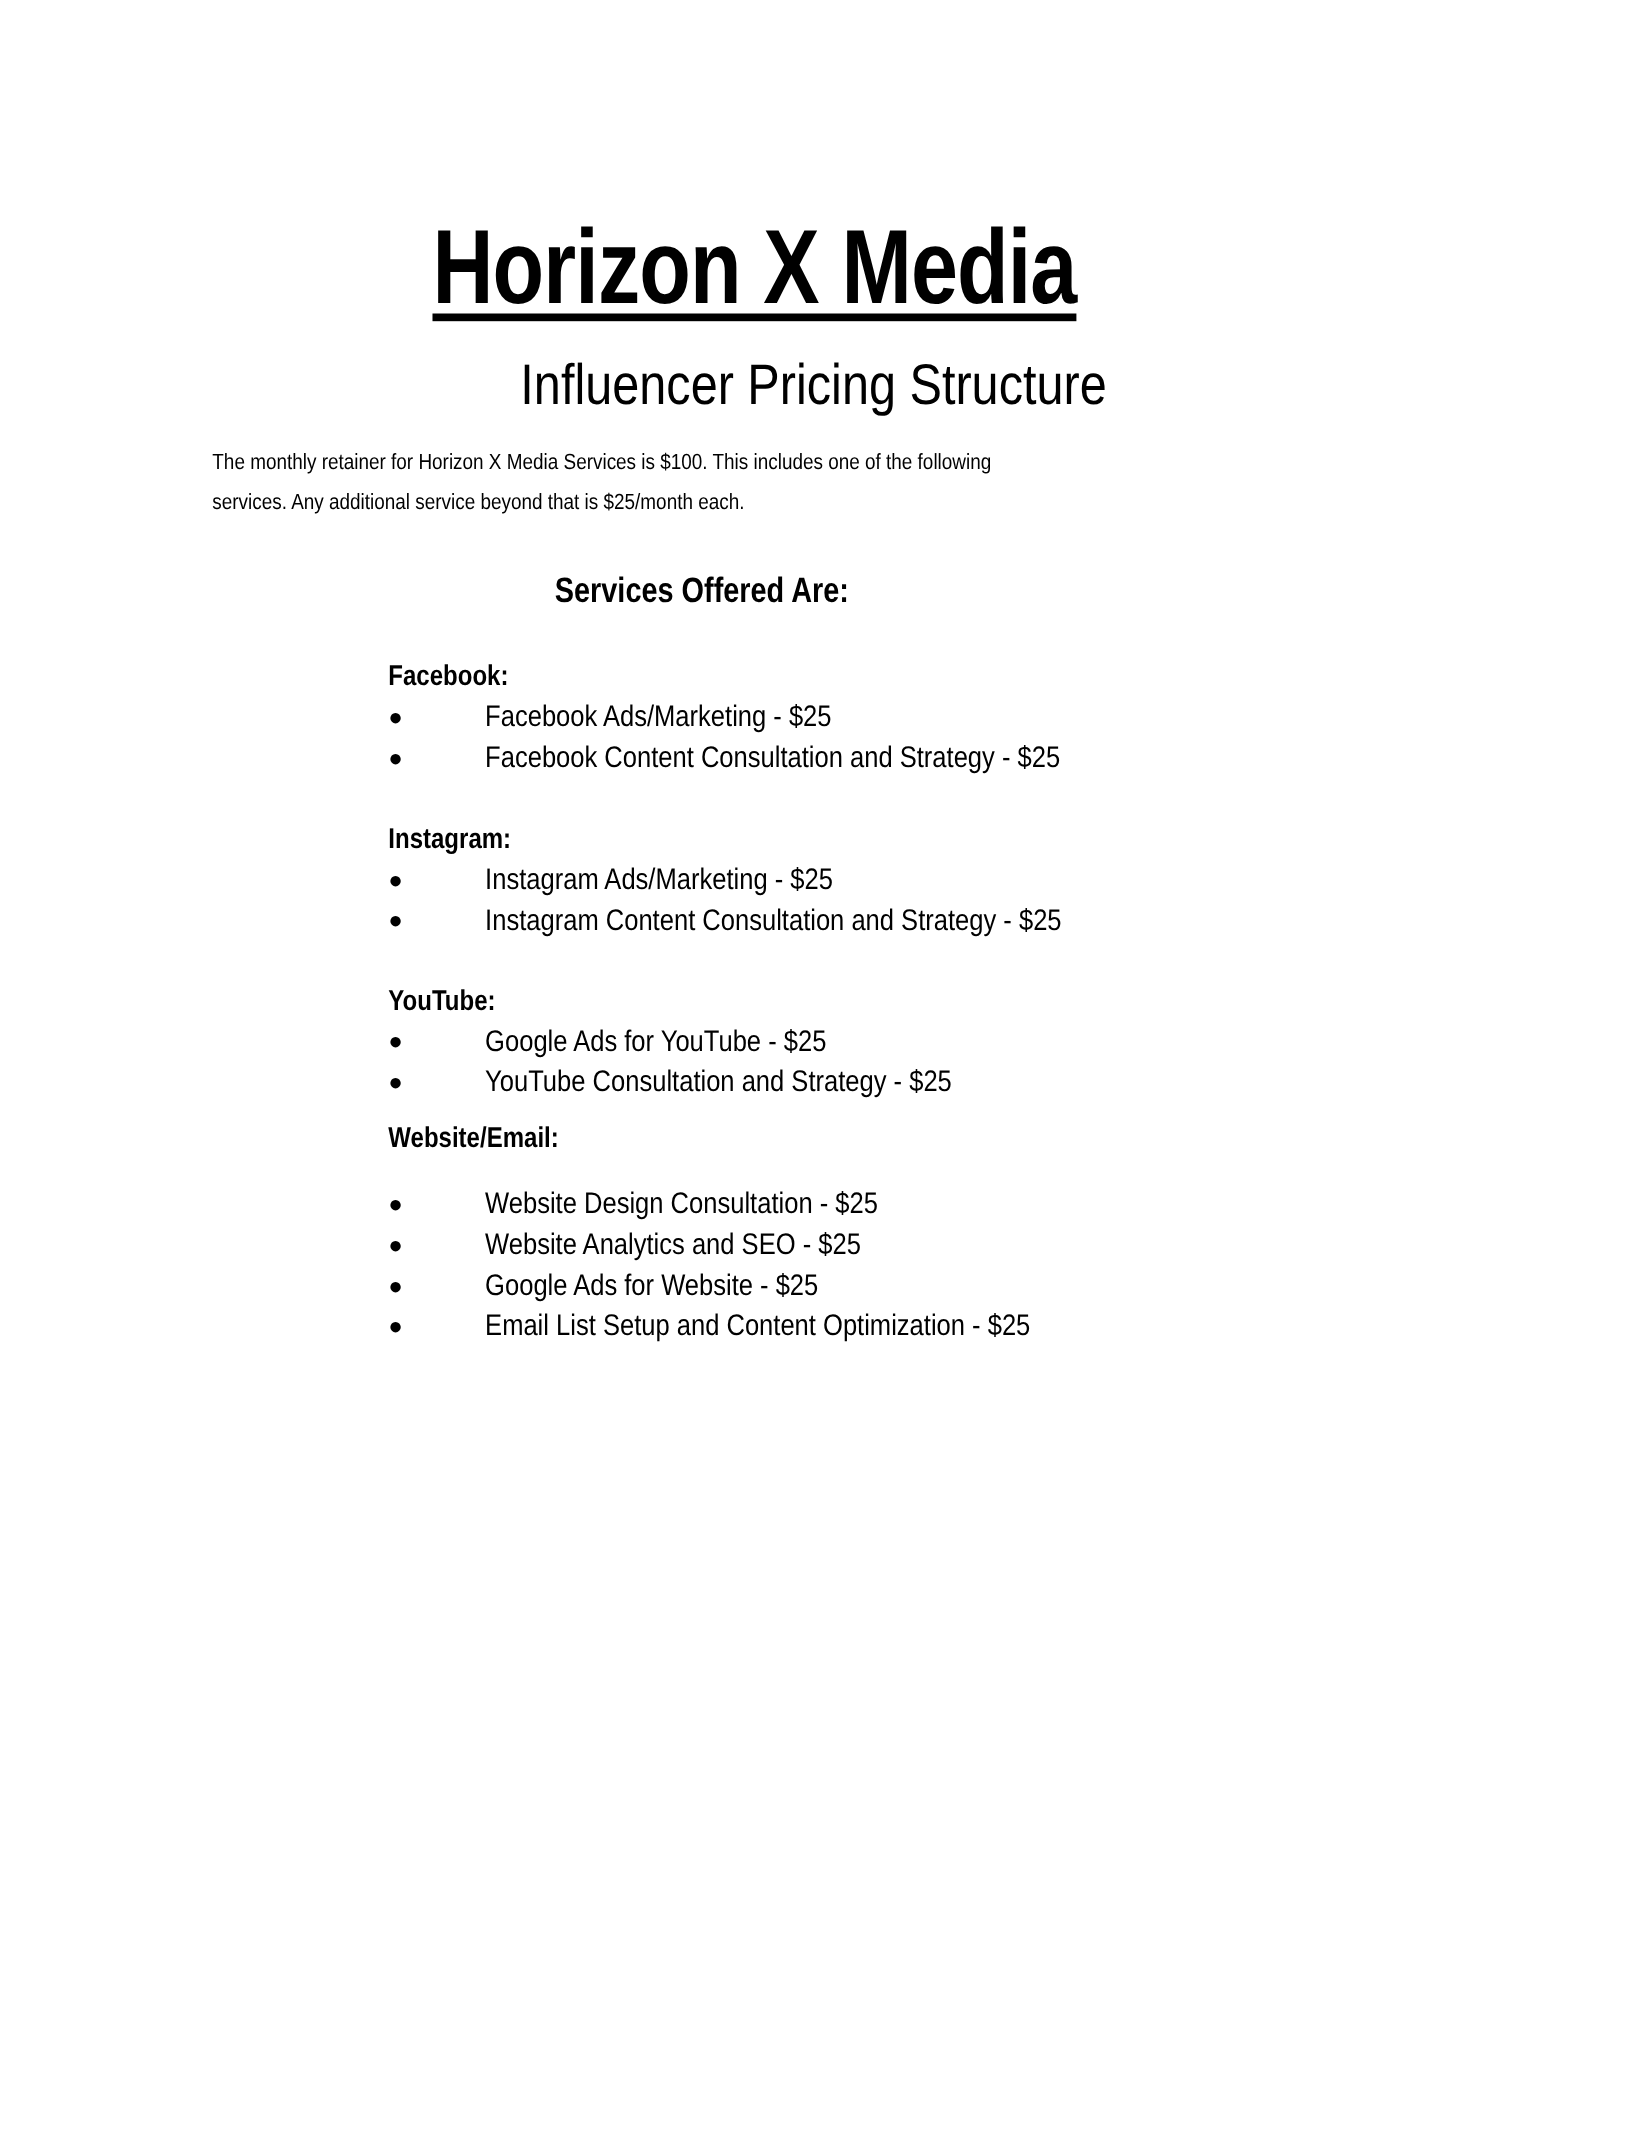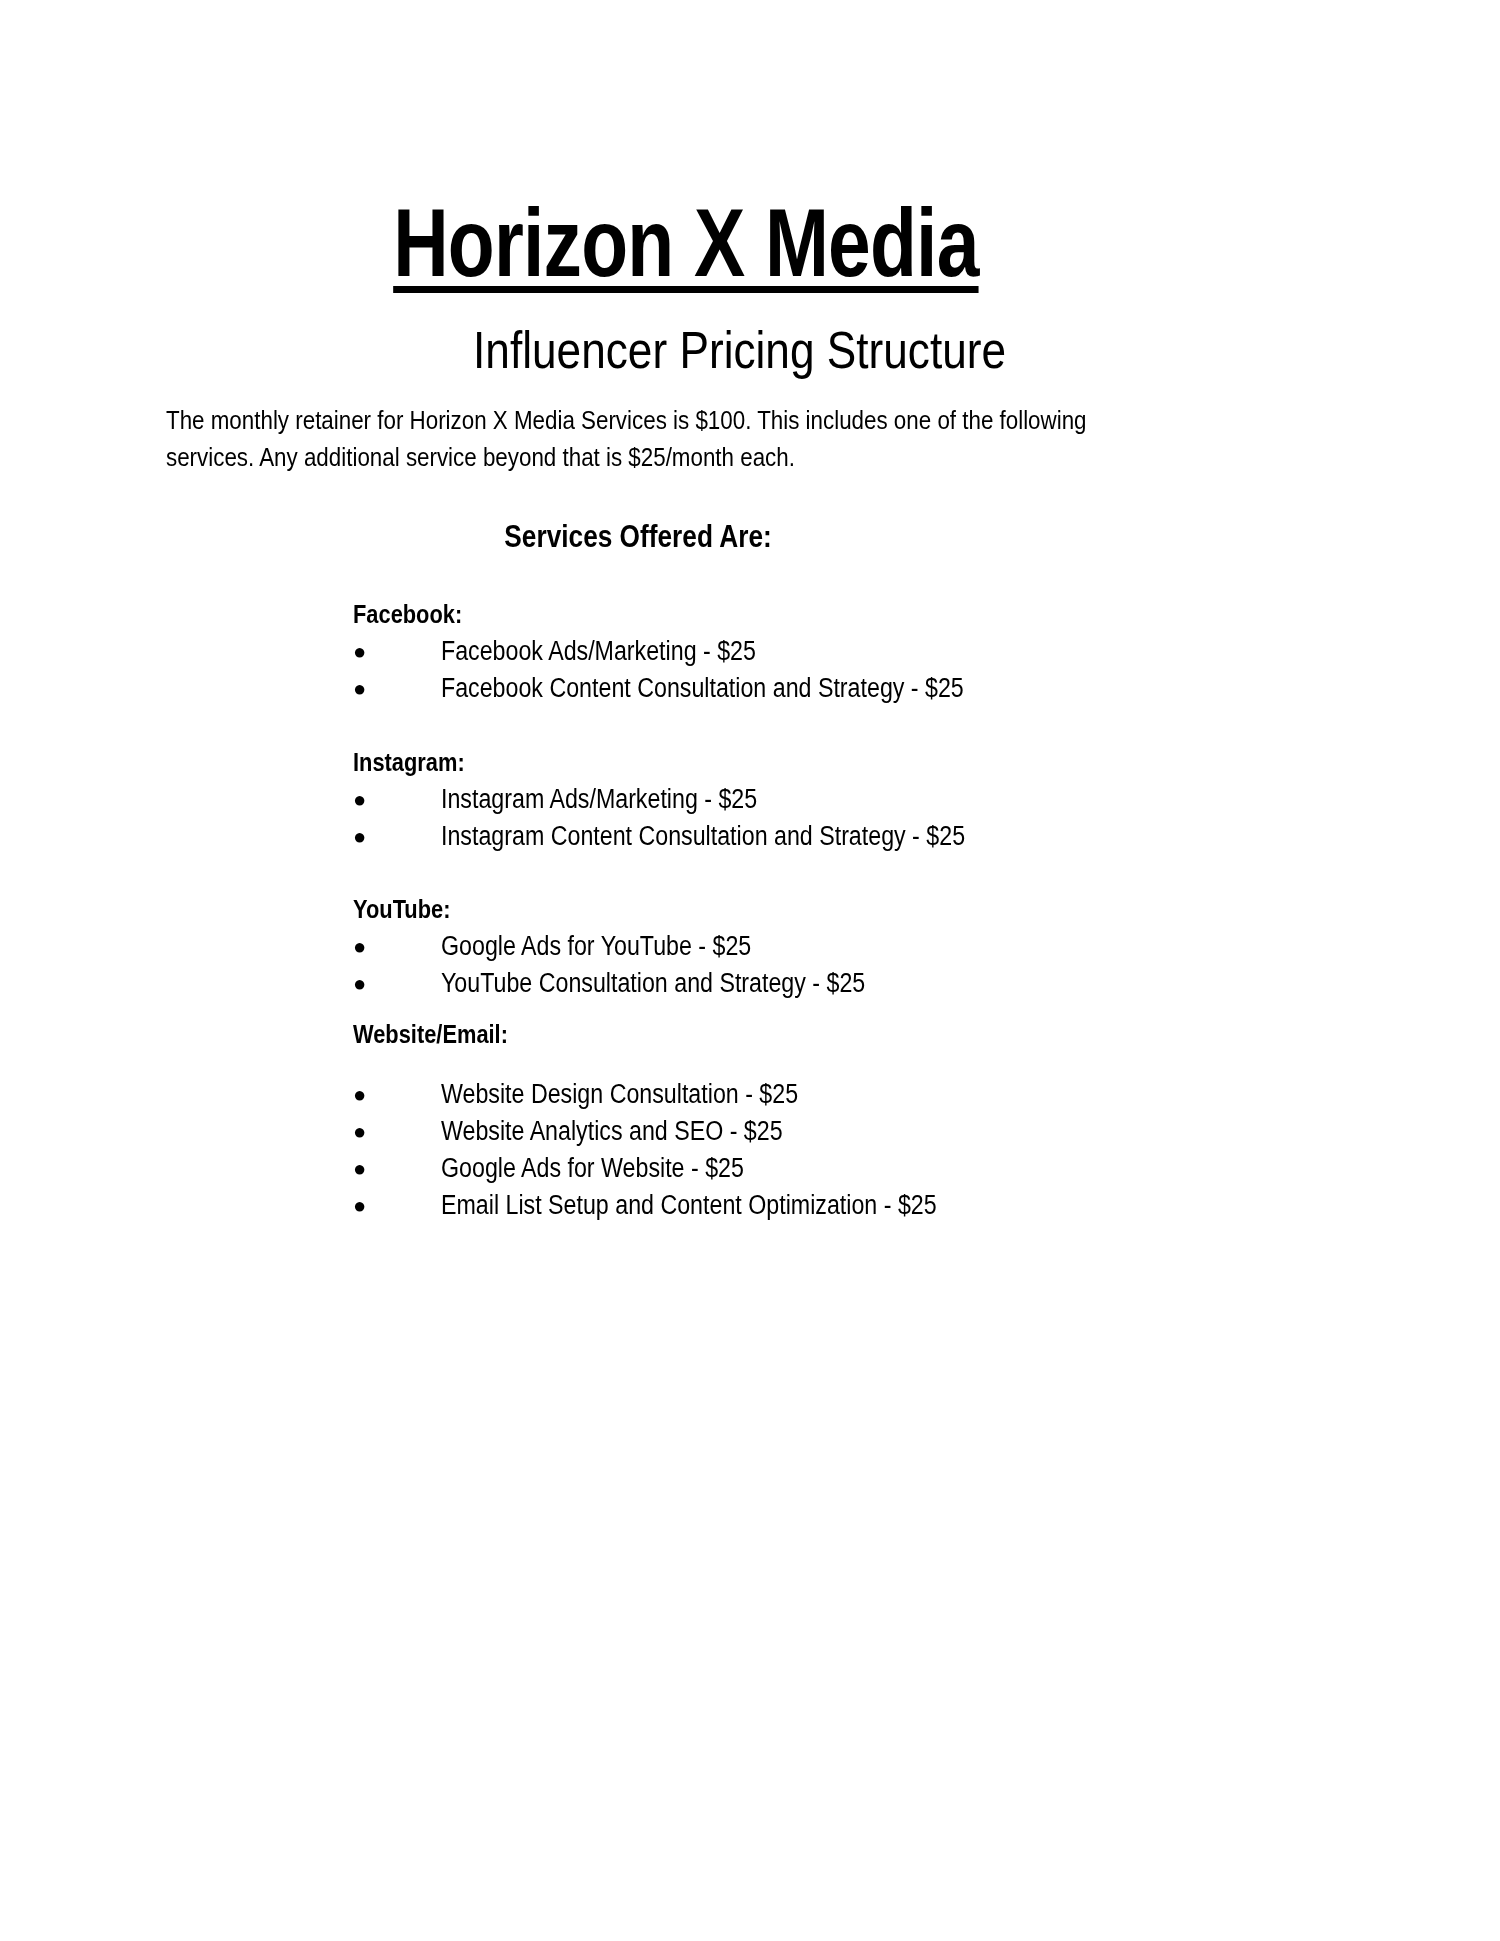--- a/index.html
+++ b/index.html
@@ -6,21 +6,21 @@
   body { width: 1500px; height: 1941px; position: relative; overflow: hidden;
          font-family: "Liberation Sans", sans-serif; color: #000; }
   .abs { position: absolute; white-space: nowrap; }
   .cond { display: inline-block; transform-origin: left top; }
   .title { left: 0; width: 1372px; top: 188px; text-align: center; }
   .title span { font-size: 96px; font-weight: bold; text-decoration: underline;
                 text-decoration-thickness: 7px; text-underline-offset: 10px;
                 display: inline-block; transform: scaleX(0.80); letter-spacing: -1px; }
   .subtitle { left: 0; width: 1480px; top: 320px; text-align: center; }
   .subtitle span { font-size: 52px; display: inline-block; transform: scaleX(0.85); }
-  .para { left: 166px; font-size: 26px; line-height: 37px; }
+  .para { left: 193px; font-size: 20px; line-height: 37px; }
   .para .cond { transform: scaleX(0.86); }
   .services-heading { left: 0; width: 1276px; top: 518px; text-align: center; }
   .services-heading span { font-size: 32px; font-weight: bold; display: inline-block; transform: scaleX(0.82); }
   .cat { left: 353px; font-size: 26px; font-weight: bold; }
   .cat .cond { transform: scaleX(0.84); }
   .item { left: 353px; font-size: 27px; height: 37px; width: 900px; }
   .bullet { position: absolute; left: 0; top: 0; font-size: 22px; line-height: 37px; }
   .item-text { position: absolute; left: 88px; top: 0; line-height: 37px; }
   .item-text.cond { transform: scaleX(0.86); }
 </style>

